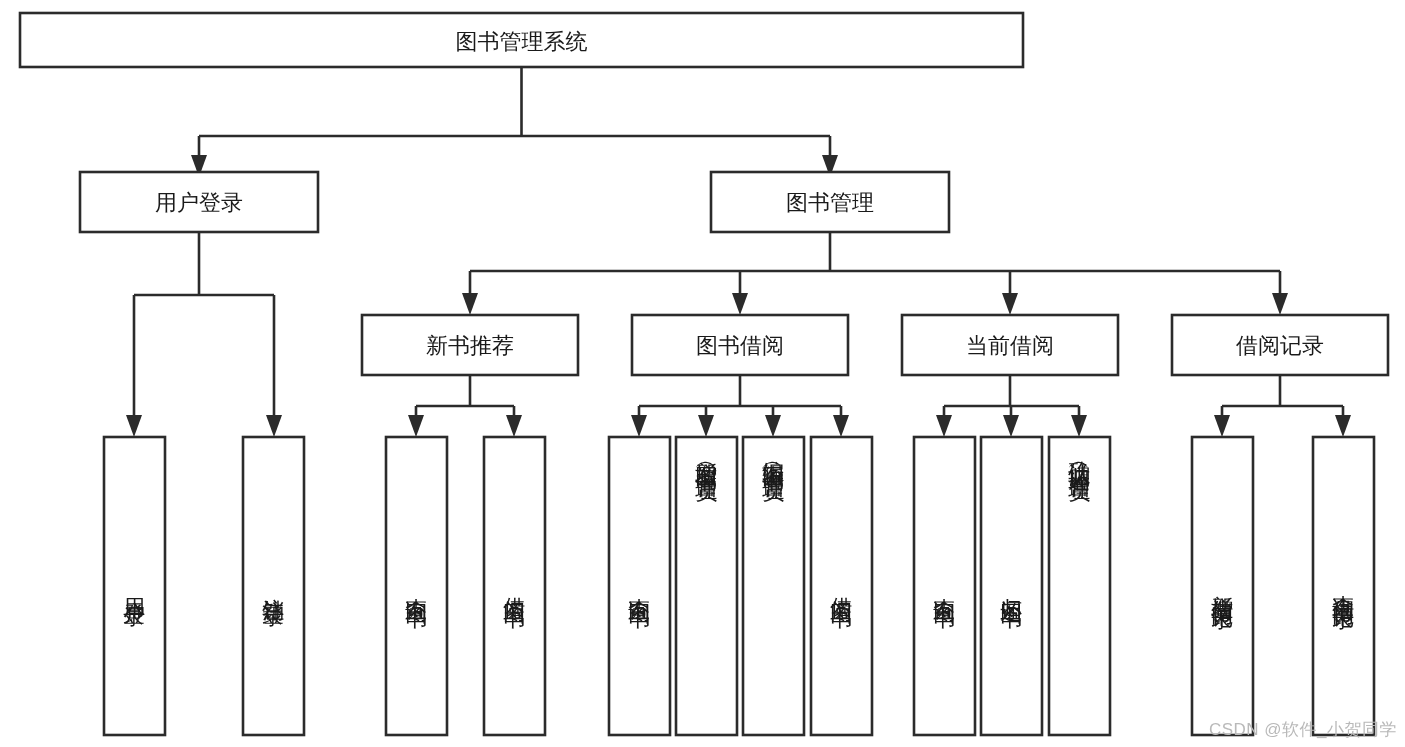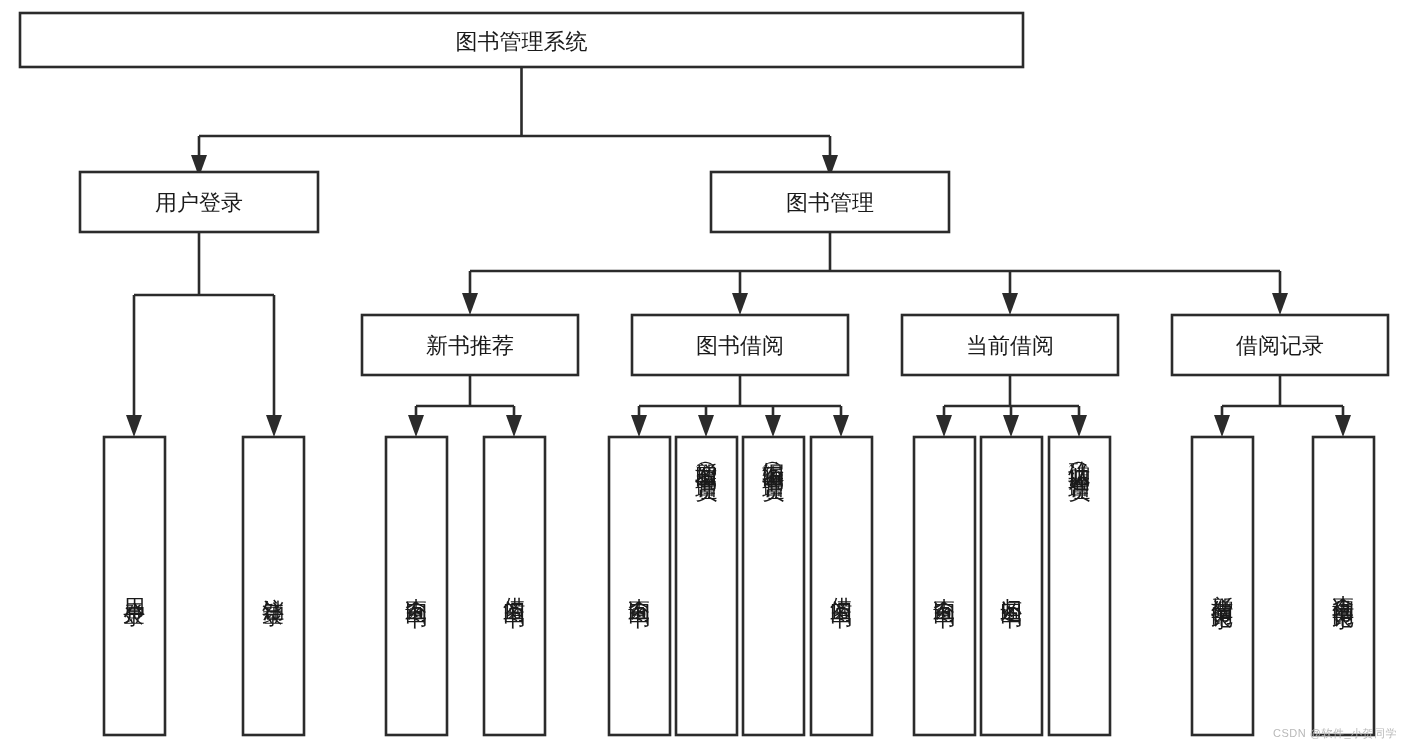--- a/index.html
+++ b/index.html
@@ -69,21 +69,21 @@
     line-height: 1.16;
     letter-spacing: 3px;
     color: #1a1a1a;
     white-space: nowrap;
   }
   .watermark {
     position: absolute;
     right: 8px;
     bottom: 6px;
     font-family: "Liberation Sans", "DejaVu Sans", sans-serif;
-    font-size: 11px;
+    font-size: 17px;
     color: #b9b9b9;
     letter-spacing: 0.5px;
     user-select: none;
   }
 </style>
 </head>
 <body>
 
 <div id="diagram-root">
 

